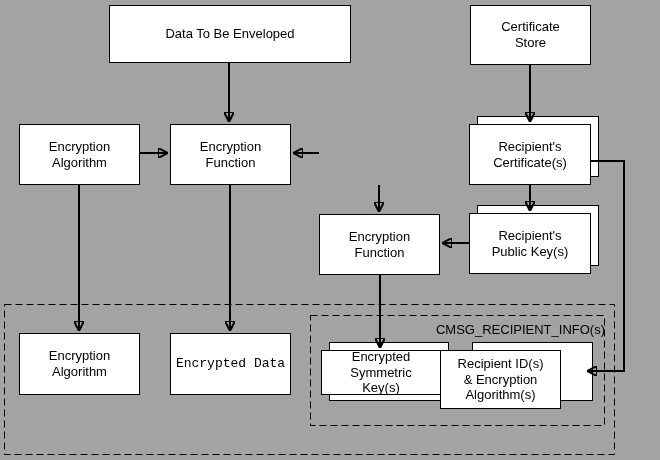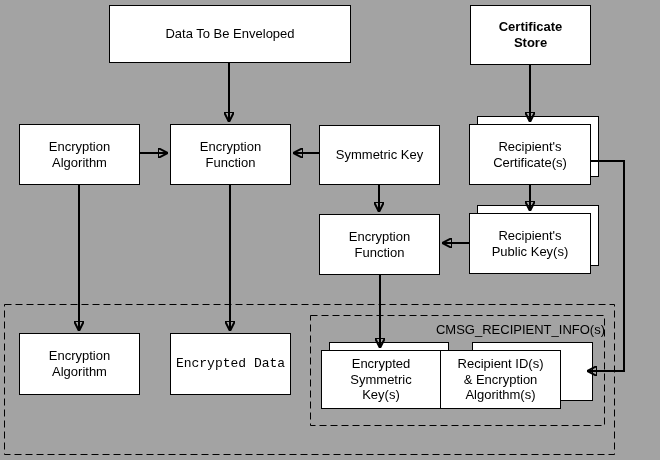--- a/index.html
+++ b/index.html
@@ -64,46 +64,45 @@
 
 <div id="canvas">
 
   <div class="backbox" style="left:477px; top:116px; width:122px; height:61px;"></div>
   <div class="backbox" style="left:477px; top:205px; width:122px; height:61px;"></div>
   <div class="backbox" style="left:329px; top:342px; width:120px; height:59px;"></div>
   <div class="backbox" style="left:472px; top:342px; width:121px; height:59px;"></div>
 
   <div class="node" style="left:109px; top:5px; width:242px; height:58px;">Data To Be Enveloped</div>
 
-  <div class="node" style="left:470px; top:5px; width:121px; height:60px;font-weight:bold;">Certificate
+  <div class="node" style="left:470px; top:5px; width:121px; height:60px;">Certificate
 Store</div>
 
   <div class="node" style="left:19px; top:124px; width:121px; height:61px;">Encryption
 Algorithm</div>
 
   <div class="node" style="left:170px; top:124px; width:121px; height:61px;">Encryption
 Function</div>
 
-  <div class="node" style="left:319px; top:125px; width:121px; height:60px;">Symmetric Key</div>
 
   <div class="node" style="left:469px; top:124px; width:122px; height:61px;">Recipient's
 Certificate(s)</div>
 
   <div class="node" style="left:319px; top:214px; width:121px; height:61px;">Encryption
 Function</div>
 
   <div class="node" style="left:469px; top:213px; width:122px; height:61px;">Recipient's
 Public Key(s)</div>
 
   <div class="node" style="left:19px; top:333px; width:121px; height:62px;">Encryption
 Algorithm</div>
 
   <div class="node" style="left:170px; top:333px; width:121px; height:62px;font-family:Liberation Mono, monospace;">Encrypted Data</div>
 
-  <div class="node" style="left:321px; top:350px; width:120px; height:59px;">Encrypted
+  <div class="node" style="left:321px; top:350px; width:120px; height:45px;">Encrypted
 Symmetric
 Key(s)</div>
 
   <div class="node" style="left:440px; top:350px; width:121px; height:59px;">Recipient ID(s)
 &amp; Encryption
 Algorithm(s)</div>
 
   <div class="floatlabel" style="left:310px; top:322px; width:295px;">CMSG_RECIPIENT_INFO(s)</div>
 
 

